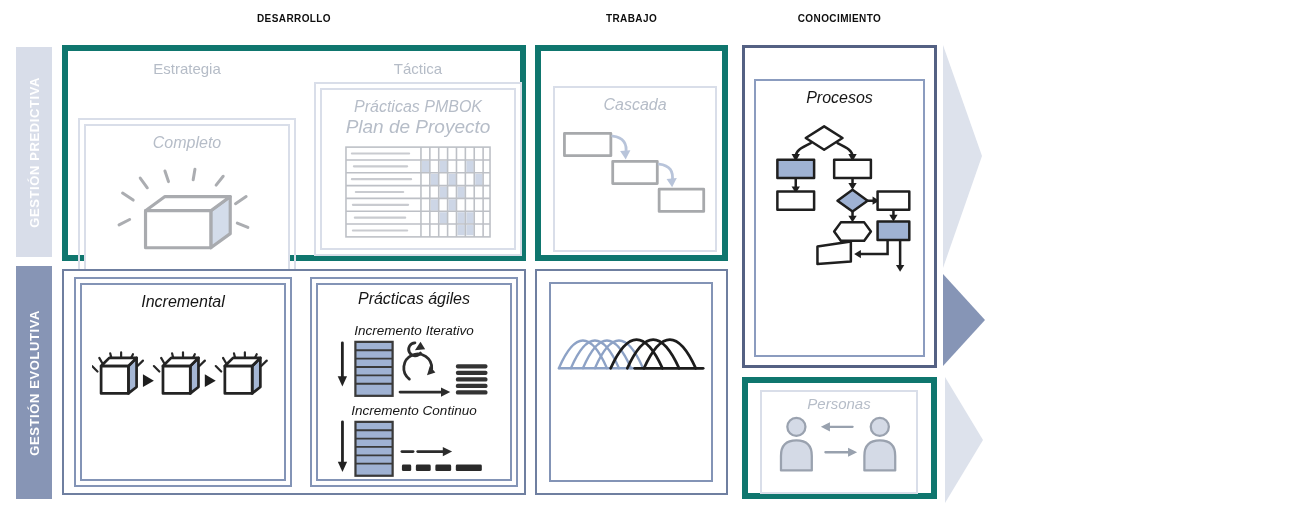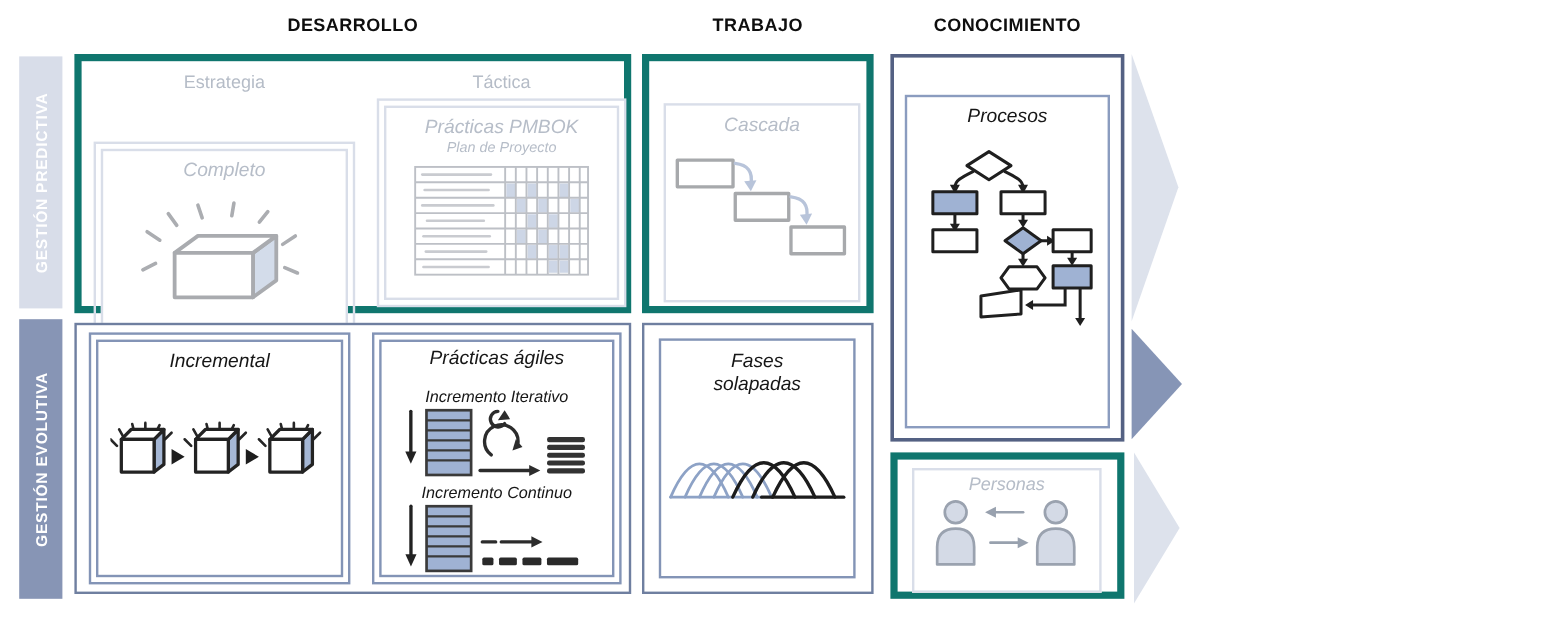--- a/index.html
+++ b/index.html
@@ -1,20 +1,20 @@
 <!DOCTYPE html>
 <html><head>
 <meta charset="utf-8">
 <style>
   html,body{margin:0;padding:0;background:#fff;}
   .stage{position:relative;width:1300px;height:514px;background:#ffffff;
          font-family:"Liberation Sans",sans-serif;overflow:hidden;}
   
   .col-header{position:absolute;top:13px;height:20px;text-align:center;
-              font-weight:bold;font-size:15px;color:#0e0e0e;letter-spacing:.4px;}
+              font-weight:bold;font-size:10px;color:#0e0e0e;letter-spacing:.4px;}
   
   .rowbar{position:absolute;left:16px;width:36px;display:flex;align-items:center;justify-content:center;}
   .rowbar span{writing-mode:vertical-rl;transform:rotate(180deg);color:#ffffff;
                font-weight:bold;font-size:13px;letter-spacing:.6px;white-space:nowrap;}
   .bar-light{background:#d8dde9;}
   .bar-dark{background:#8795b5;}
   
   .section{position:absolute;background:#ffffff;box-sizing:border-box;}
   .sec-light{border:6px solid #0f766e;}
   .sec-dark{border:2px solid #6f7fa0;}
@@ -85,21 +85,21 @@
             <path d="M38,50 L60,34 L134,34 L112,50 Z" fill="#ffffff"></path>
             <rect x="38" y="50" width="74" height="42" fill="#ffffff"></rect>
           </g>
         </svg>
       </div>
     </div>
 
     <div class="subbox sub-light" style="left:246px;top:31px;width:208px;height:174px;">
       <div class="cell cell-light inset4">
         <div class="t-light">Prácticas PMBOK</div>
-        <div class="t-light" style="margin-top:0;font-size:12px;">Plan de Proyecto</div>
+        <div class="t-light" style="margin-top:0;font-size:19px;">Plan de Proyecto</div>
         <svg width="148" height="94" viewBox="0 0 150 95" style="margin-top:7px;">
           <g fill="#cdd6e6">
             <rect x="79" y="16" width="7.4" height="11.4"></rect>
               <rect x="97" y="16" width="7.4" height="11.4"></rect>
               <rect x="124" y="16" width="7.4" height="11.4"></rect>
             <rect x="88" y="29" width="7.4" height="11.4"></rect>
               <rect x="106" y="29" width="7.4" height="11.4"></rect>
               <rect x="133" y="29" width="7.4" height="11.4"></rect>
             <rect x="97" y="42" width="7.4" height="11.4"></rect>
               <rect x="115" y="42" width="7.4" height="11.4"></rect>
@@ -251,21 +251,20 @@
           <path d="M106,41 Q123,43 120,60"></path>
         </g>
         <polygon points="70,36 64,27 75,26" fill="#b8c4da"></polygon>
         <polygon points="120,66 114,57 125,56" fill="#b8c4da"></polygon>
       </svg>
     </div>
   </div>
 
   <div class="section sec-dark" style="left:535px;top:269px;width:193px;height:226px;">
     <div class="cell cell-dark" style="left:12px;top:11px;width:164px;height:200px;">
-      <div class="t-dark fases-title">Fases solapadas</div>
       <svg width="148" height="54" viewBox="0 0 160 58" style="margin-top:36px;">
         <g stroke="#8da2c6" stroke-width="2.5" fill="none" stroke-linecap="round">
           <path d="M2,52 L84,52"></path>
           <path d="M2,52 Q28,-8 54,52"></path>
             <path d="M15,52 Q41,-8 67,52"></path>
           <path d="M28,52 Q54,-8 80,52"></path>
             <path d="M41,52 Q67,-8 93,52"></path>
         </g>
         <g stroke="#1c1c1c" stroke-width="3" fill="none" stroke-linecap="round">
           <path d="M84,52 L158,52"></path>

